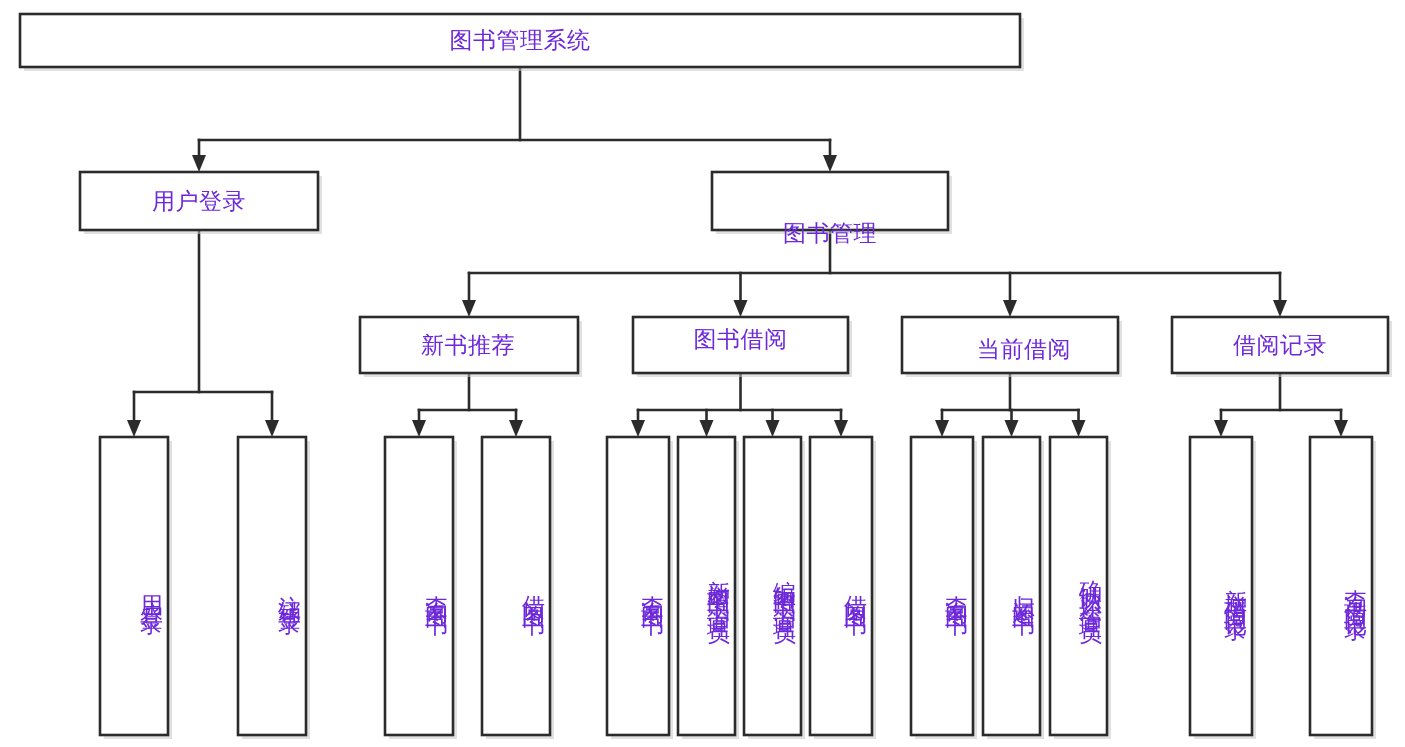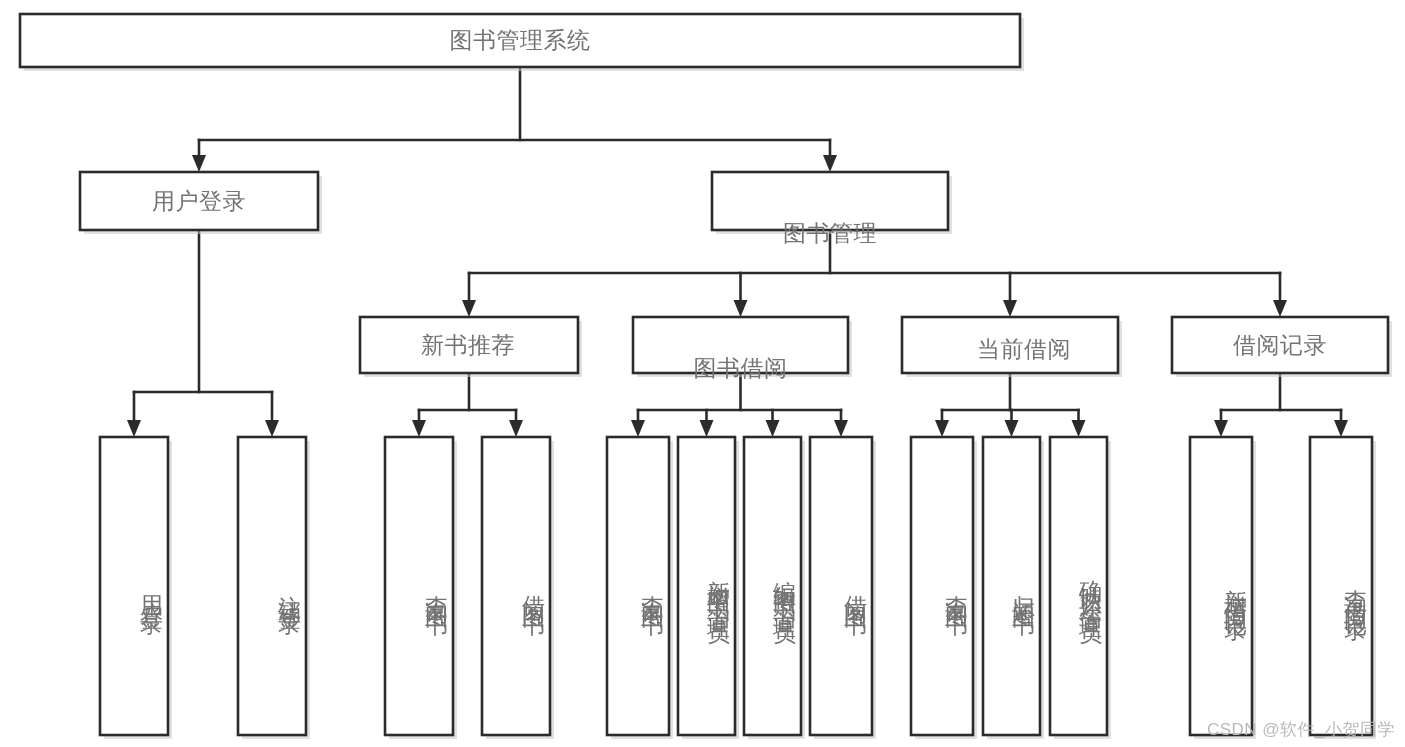--- a/index.html
+++ b/index.html
@@ -42,21 +42,21 @@
   }
   .arrow-head {
     fill: #2b2b2b;
     stroke: none;
   }
   .node-label {
     position: absolute;
     display: flex;
     align-items: center;
     justify-content: center;
-    color: #737373;
+    color: #6d28d9;
     font-family: "Liberation Sans", "DejaVu Sans", sans-serif;
     pointer-events: none;
     box-sizing: border-box;
   }
   .node-label.horiz {
     font-size: 23px;
     line-height: 1.15;
     letter-spacing: 0.5px;
     white-space: nowrap;
   }
@@ -177,31 +177,30 @@
       <rect x="1194" y="441" width="62" height="298" class="node-shadow"></rect>
       <rect x="1190" y="437" width="62" height="298" class="node-box"></rect>
       <rect x="1314" y="441" width="62" height="298" class="node-shadow"></rect>
       <rect x="1310" y="437" width="62" height="298" class="node-box"></rect>
     </svg>
   <div id="label-layer">
       <div class="node-label horiz" style="left: 20px; top: 14px; width: 1000px; height: 53px;">图书管理系统</div>
       <div class="node-label horiz" style="left: 80px; top: 172px; width: 238px; height: 58px;">用户登录</div>
       <div class="node-label horiz" style="left: 712px; top: 172px; width: 236px; height: 58px; margin-top: 32px;">图书管理</div>
       <div class="node-label horiz" style="left: 360px; top: 317px; width: 216px; height: 56px;">新书推荐</div>
-      <div class="node-label horiz" style="left: 633px; top: 317px; width: 215px; height: 44px; margin-top: 29px;">图书借阅</div>
+      <div class="node-label horiz" style="left: 633px; top: 317px; width: 215px; height: 44px;">图书借阅</div>
       <div class="node-label horiz" style="left: 902px; top: 317px; width: 216px; height: 64px; padding-left: 28px;">当前借阅</div>
       <div class="node-label horiz" style="left: 1172px; top: 317px; width: 216px; height: 56px;">借阅记录</div>
       <div class="node-label vert" style="left: 100px; top: 437px; width: 68px; height: 298px;">用户登录</div>
       <div class="node-label vert" style="left: 238px; top: 437px; width: 68px; height: 298px;">注销登录</div>
       <div class="node-label vert" style="left: 385px; top: 437px; width: 68px; height: 298px;">查询图书</div>
       <div class="node-label vert" style="left: 482px; top: 437px; width: 68px; height: 298px;">借阅图书</div>
       <div class="node-label vert" style="left: 607px; top: 437px; width: 62px; height: 298px;">查询图书</div>
       <div class="node-label vert" style="left: 678px; top: 437px; width: 57px; height: 298px;">新增图书（管理员）</div>
       <div class="node-label vert" style="left: 744px; top: 437px; width: 57px; height: 298px;">编辑图书（管理员）</div>
       <div class="node-label vert" style="left: 810px; top: 437px; width: 62px; height: 298px;">借阅图书</div>
       <div class="node-label vert" style="left: 911px; top: 437px; width: 62px; height: 298px;">查询图书</div>
       <div class="node-label vert" style="left: 983px; top: 437px; width: 57px; height: 298px;">归还图书</div>
       <div class="node-label vert" style="left: 1050px; top: 437px; width: 57px; height: 298px;">确认归还（管理员）</div>
       <div class="node-label vert" style="left: 1190px; top: 437px; width: 62px; height: 298px;">新增借阅记录</div>
       <div class="node-label vert" style="left: 1310px; top: 437px; width: 62px; height: 298px;">查询借阅记录</div>
     </div>
-  <div class="watermark">CSDN @软件_小贺同学</div>
 </div>
 
 </body></html>

